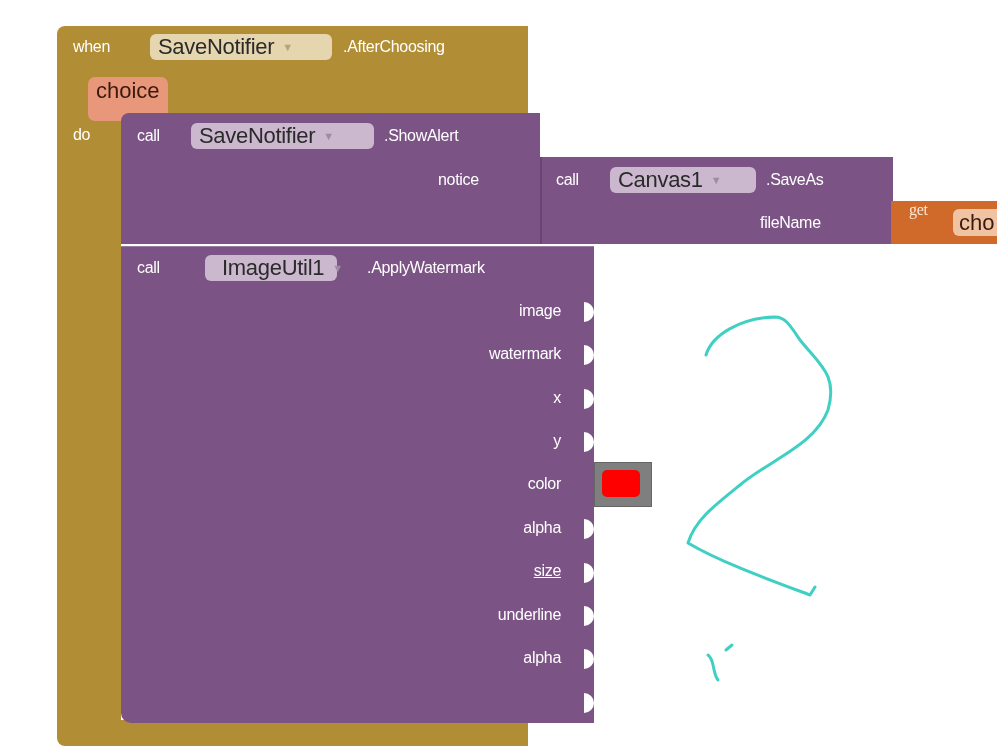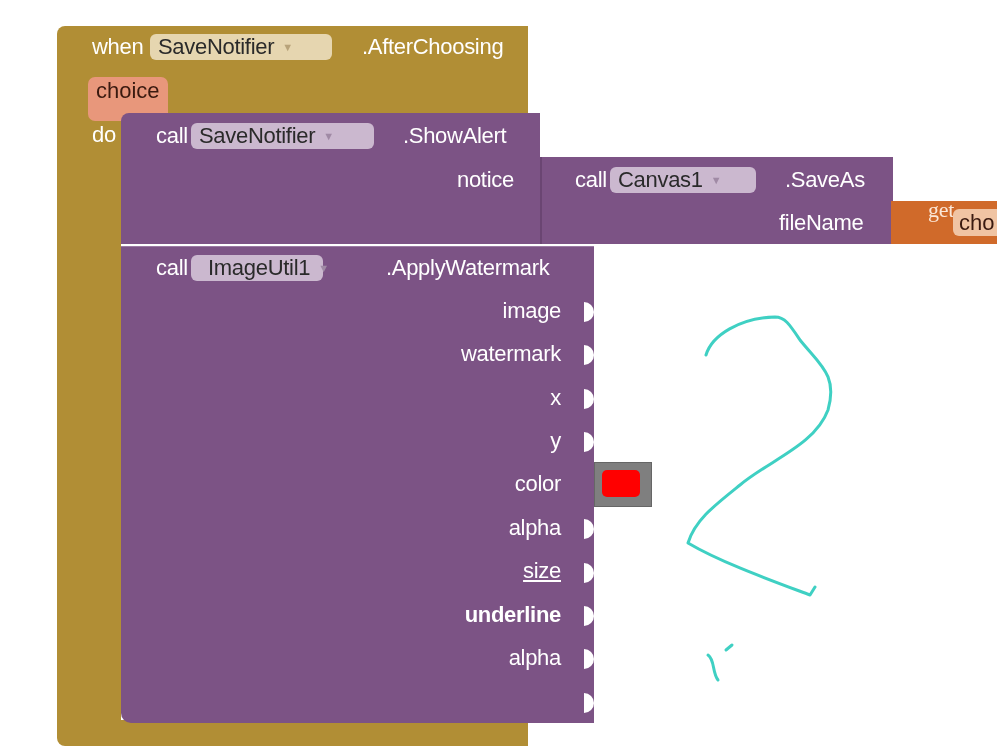--- a/index.html
+++ b/index.html
@@ -1,19 +1,19 @@
 <!DOCTYPE html>
 <html><head>
   <meta charset="utf-8">
   <style>
     html, body { margin:0; padding:0; }
     body { width:997px; height:750px; background:#ffffff; position:relative; overflow:hidden;
       font-family:"Liberation Sans", sans-serif; }
     .abs { position:absolute; }
-    .txt { color:#ffffff; font-size:22px; line-height:26px; white-space:nowrap; letter-spacing:-0.3px;margin-left:19px; }
+    .txt { color:#ffffff; font-size:16px; line-height:26px; white-space:nowrap; letter-spacing:-0.3px; }
     .gold { background:#b18e35; }
     .purple { background:#7c5385; }
     .dd { position:absolute; height:26px; border-radius:6px; color:#2a2a2a; font-size:22px; line-height:26px;
       padding:0 8px; white-space:nowrap; letter-spacing:-0.3px; box-sizing:border-box; }
     .dd .arr { color:#a08aa5; font-size:11px; margin-left:8px; vertical-align:3px; }
     .dd-gold { background:#e6d6b0; }
     .dd-gold .arr { color:#b8a37a; }
     .dd-purple { background:#cbb8cf; }
     .param { position:absolute; right:0; text-align:center; }
     .notch { position:absolute; width:10px; height:20px; background:#ffffff; border-radius:0 10px 10px 0; }
@@ -54,34 +54,34 @@
 <span class="abs txt" style="left:760px; top:210px;">fileName</span>
 
 <div class="abs" style="left:891px; top:201px; width:106px; height:43px; background:#d06a2a;"></div>
 <span class="abs txt" style="left:909px; top:197px; color:#fbe7d7;font-family:Liberation Serif, serif;">get</span>
 <div class="abs" style="left:953px; top:209px; width:60px; height:27px; background:#f0c4a3; border-radius:6px; color:#3a1a10; font-size:22px; line-height:27px; padding-left:6px;">
   <span>cho</span>
 </div>
 
 <div class="abs purple" style="left:121px; top:246px; width:473px; height:476px; border-radius:0 0 0 10px; border-top:1px solid #9a7aa3;"></div>
 <span class="abs txt" style="left:137px; top:255px;">call</span>
-<div class="dd dd-purple" style="left:191px; top:255px; width:132px;padding-left:17px;">
+<div class="dd dd-purple" style="left:205px; top:255px; width:132px;padding-left:17px;">
   <span>ImageUtil1</span><span class="arr">▼</span>
 </div>
 <span class="abs txt" style="left:367px; top:255px;">.ApplyWatermark</span>
 
 <div class="abs" style="left:121px; top:298px; width:440px; height:420px;">
   <span class="param txt" style="top:0px;">image</span>
   <span class="param txt" style="top:43px;">watermark</span>
   <span class="param txt" style="top:87px;">x</span>
   <span class="param txt" style="top:130px;">y</span>
   <span class="param txt" style="top:173px;">color</span>
   <span class="param txt" style="top:217px;">alpha</span>
   <span class="param txt" style="top:260px;text-decoration:underline;">size</span>
-  <span class="param txt" style="top:304px;font-weight:bold;">underline</span>
+  <span class="param txt" style="top:304px;">underline</span>
   <span class="param txt" style="top:347px;">alpha</span>
 </div>
 
 <div class="notch" style="left:584px; top:302px;"></div>
 <div class="notch" style="left:584px; top:345px;"></div>
 <div class="notch" style="left:584px; top:389px;"></div>
 <div class="notch" style="left:584px; top:432px;"></div>
 <div class="notch" style="left:584px; top:519px;"></div>
 <div class="notch" style="left:584px; top:563px;"></div>
 <div class="notch" style="left:584px; top:606px;"></div>

